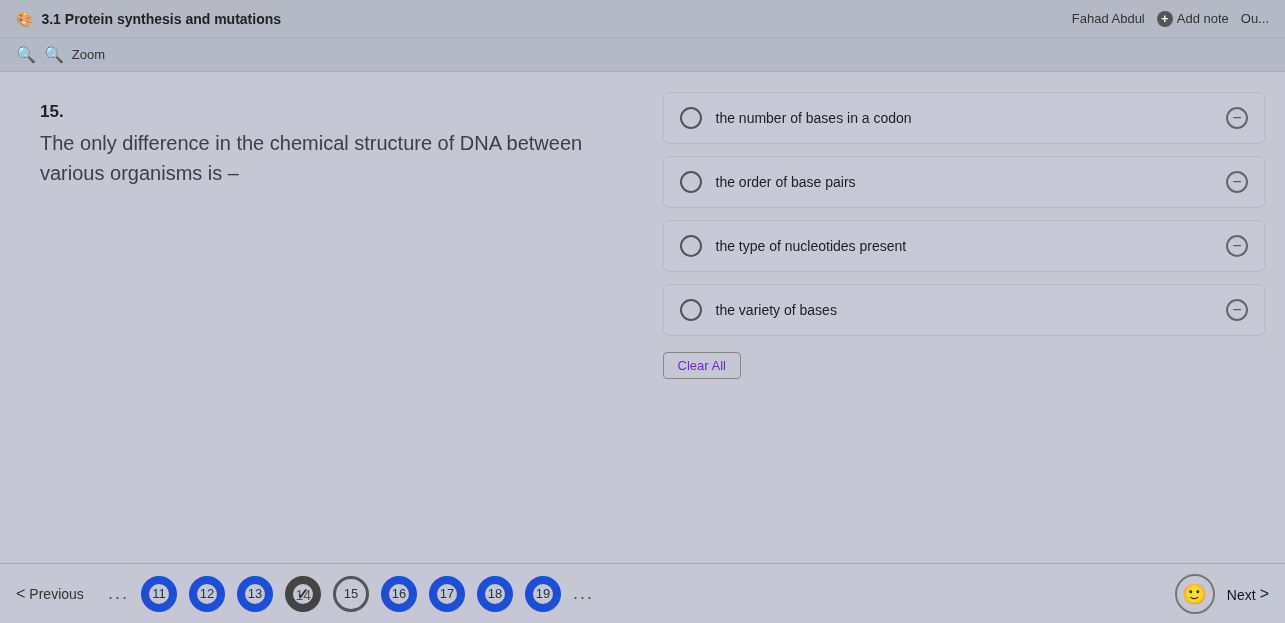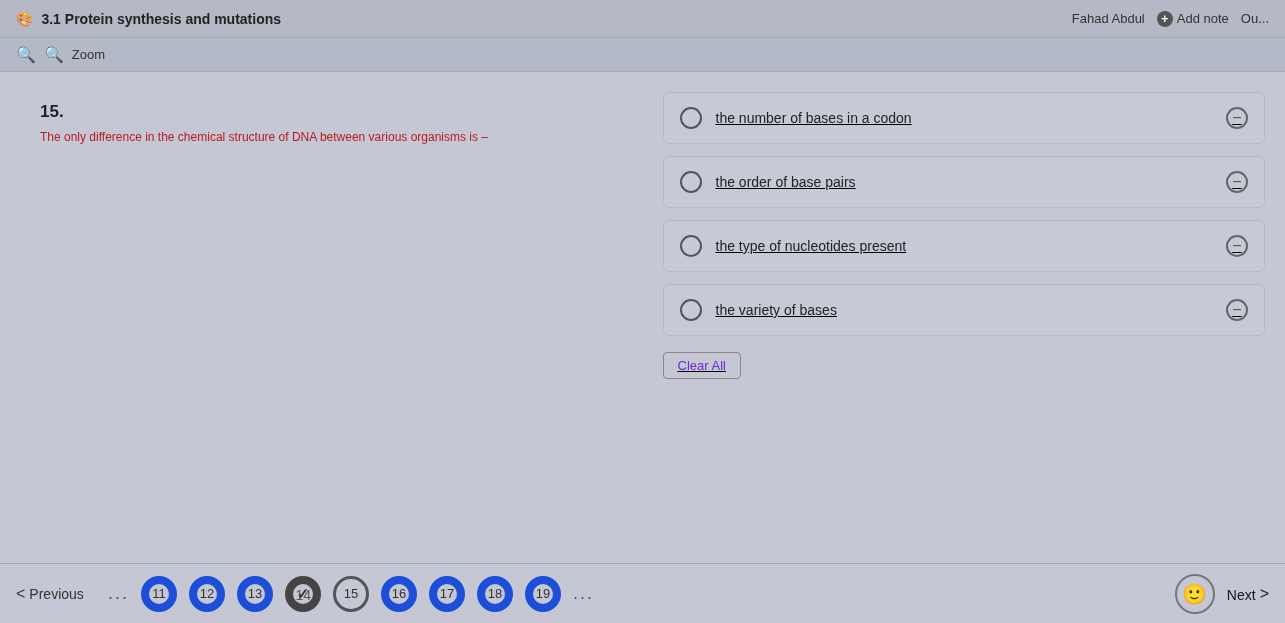--- a/index.html
+++ b/index.html
@@ -86,33 +86,32 @@
       width: 50%;
       padding: 30px 40px;
     }
     .question-number {
       font-size: 17px;
       font-weight: bold;
       color: #222;
       margin-bottom: 6px;
     }
     .question-text {
-      font-size: 12px;
-      color: #b91c1c;
+      font-size: 20px;
+      color: #404040;
       line-height: 1.5;
     }
 
     
     .answer-area {
       width: 50%;
       padding: 20px 20px 10px 20px;
       display: flex;
       flex-direction: column;
       gap: 12px;
-      text-decoration: underline;
     }
 
     .answer-option {
       display: flex;
       align-items: center;
       justify-content: space-between;
       background: rgba(200,203,215,0.7);
       border: 1px solid #bbb;
       border-radius: 6px;
       padding: 14px 16px;

